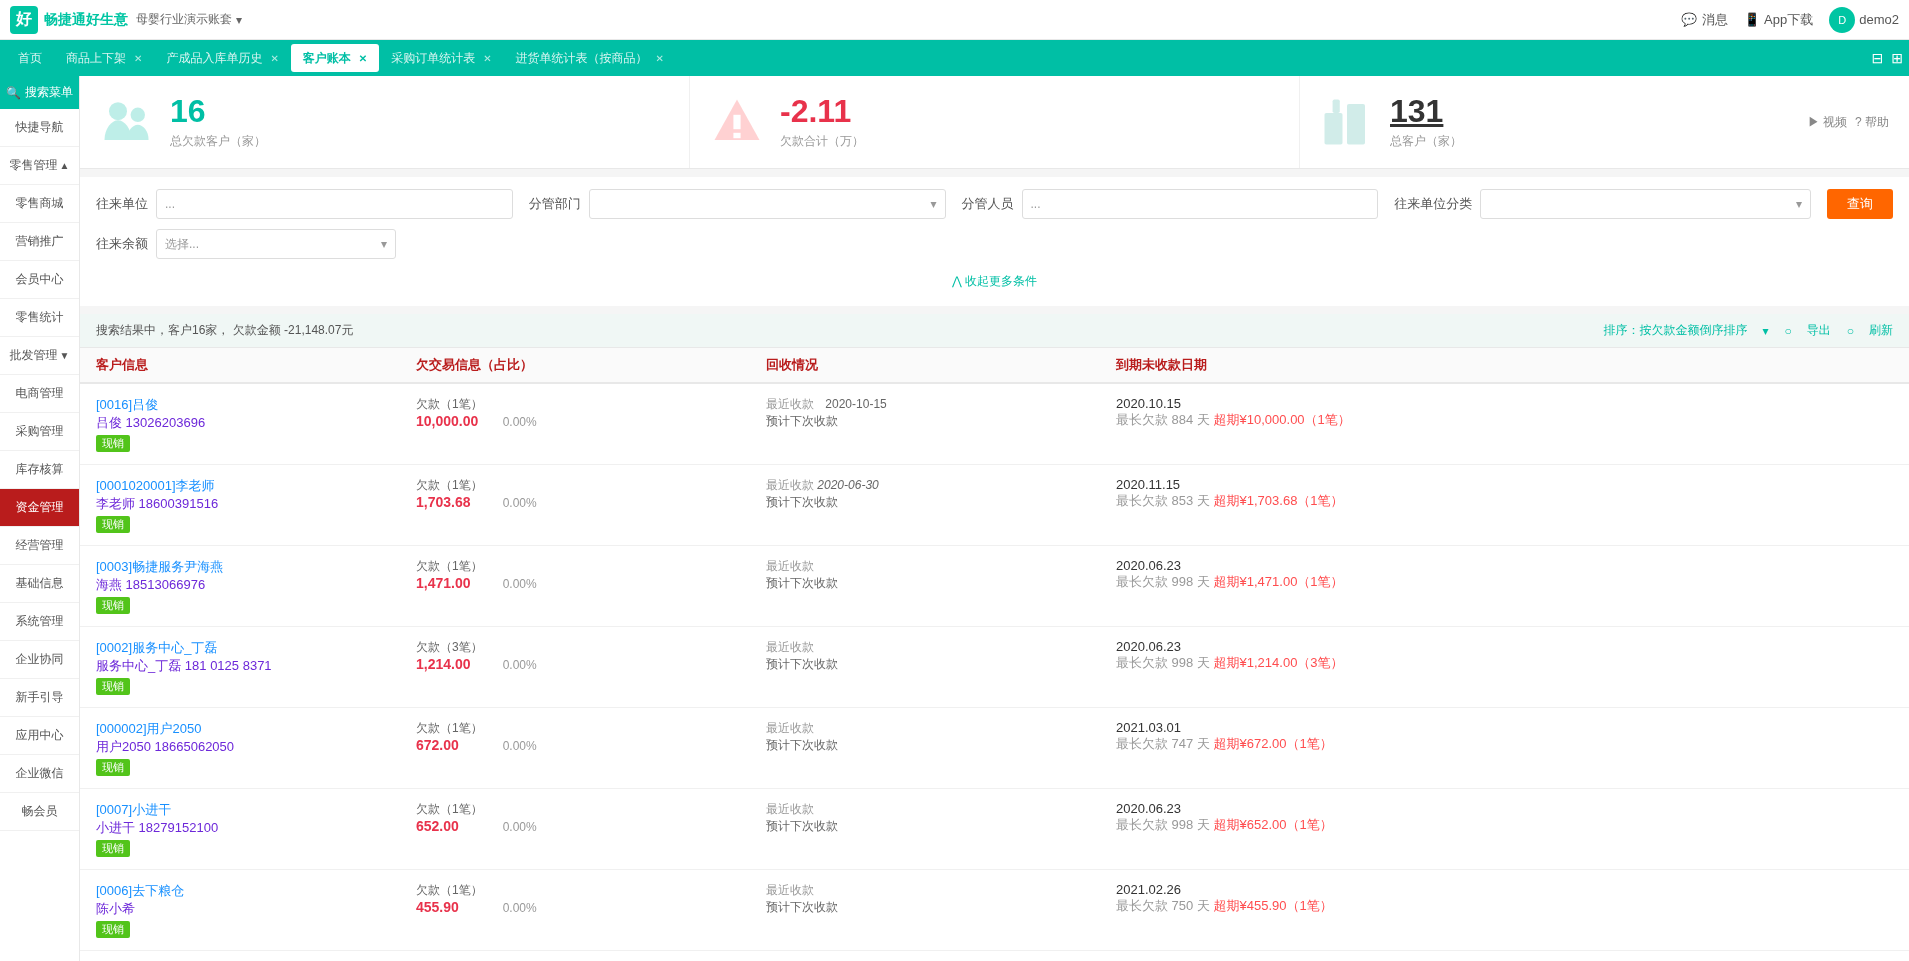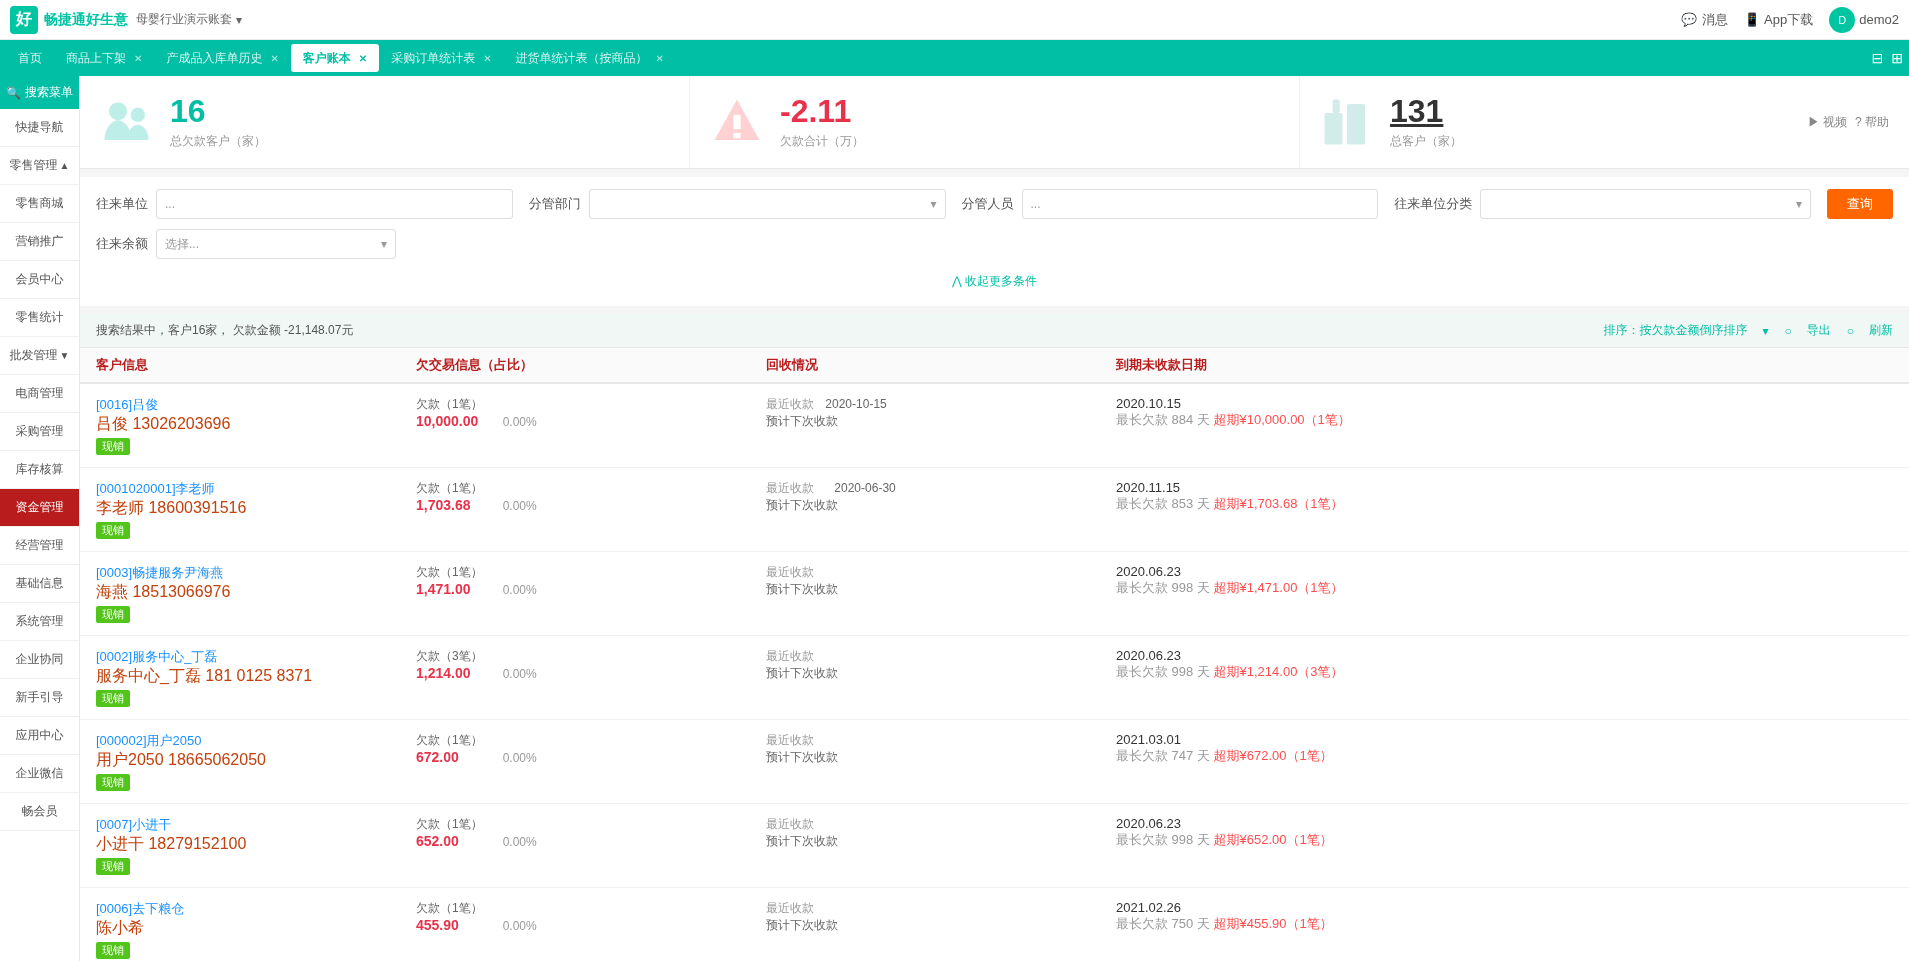--- a/index.html
+++ b/index.html
@@ -194,21 +194,21 @@
     }
     .table-row {
       display: grid;
       grid-template-columns: 320px 350px 350px 1fr;
       padding: 12px 16px;
       border-bottom: 1px solid #f0f0f0;
       align-items: start;
     }
 
     .customer-name { color: #1890ff; cursor: pointer; font-size: 13px; }
-    .customer-phone { color: #c2410c; font-size: 16px; }
+    .customer-phone { color: #6d28d9; font-size: 13px; }
     .customer-tag {
       display: inline-block;
       background: #52c41a;
       color: white;
       font-size: 11px;
       padding: 1px 6px;
       border-radius: 2px;
       margin-top: 3px;
     }
     .debt-amount { color: #e8324b; font-size: 14px; font-weight: bold; cursor: pointer; }
@@ -529,21 +529,21 @@
         <div class="debt-left">
           <div class="debt-info">欠款（1笔）</div>
           <div class="debt-amount">1,703.68</div>
         </div>
         <div class="debt-right debt-percent">0.00%</div>
       </div>
     </div>
     <div class="col-recovery">
       <div class="recovery-info">
         <span class="recovery-label">最近收款</span>
-        <span style="margin-left:17px;">2020-06-30</span>
+        <span style="margin-left:0;font-style:italic;">2020-06-30</span>
       </div>
       <div class="recovery-info">预计下次收款</div>
     </div>
     <div class="col-overdue">
       <div class="overdue-date">2020.11.15</div>
       <div class="overdue-days">最长欠款 853 天 <span class="overdue-amount">超期¥1,703.68（1笔）</span></div>
     </div>
   </div>
           <div class="table-row">
     <div class="col-customer">

